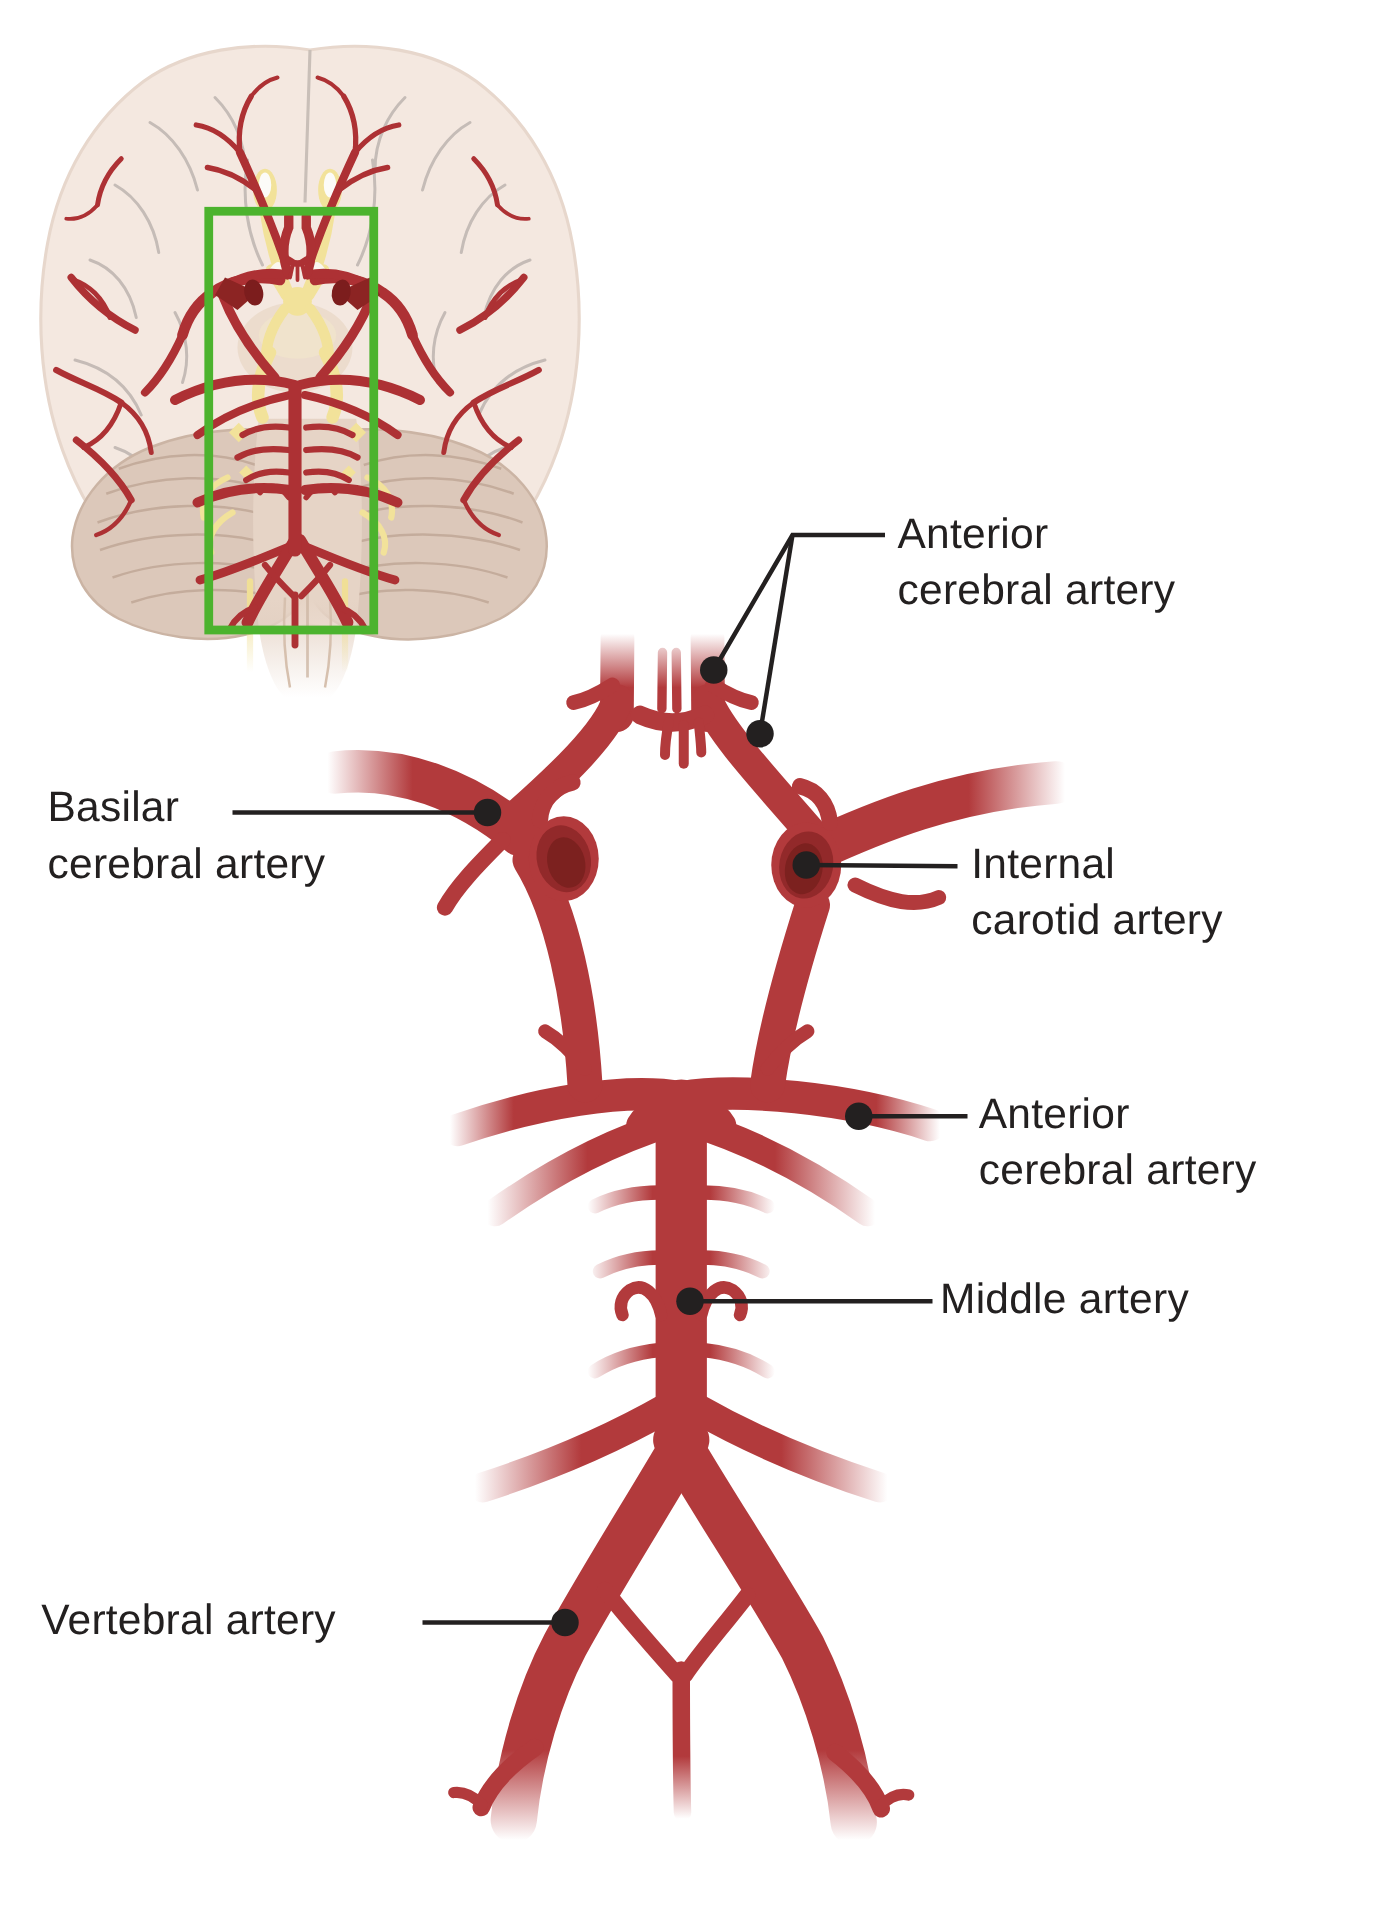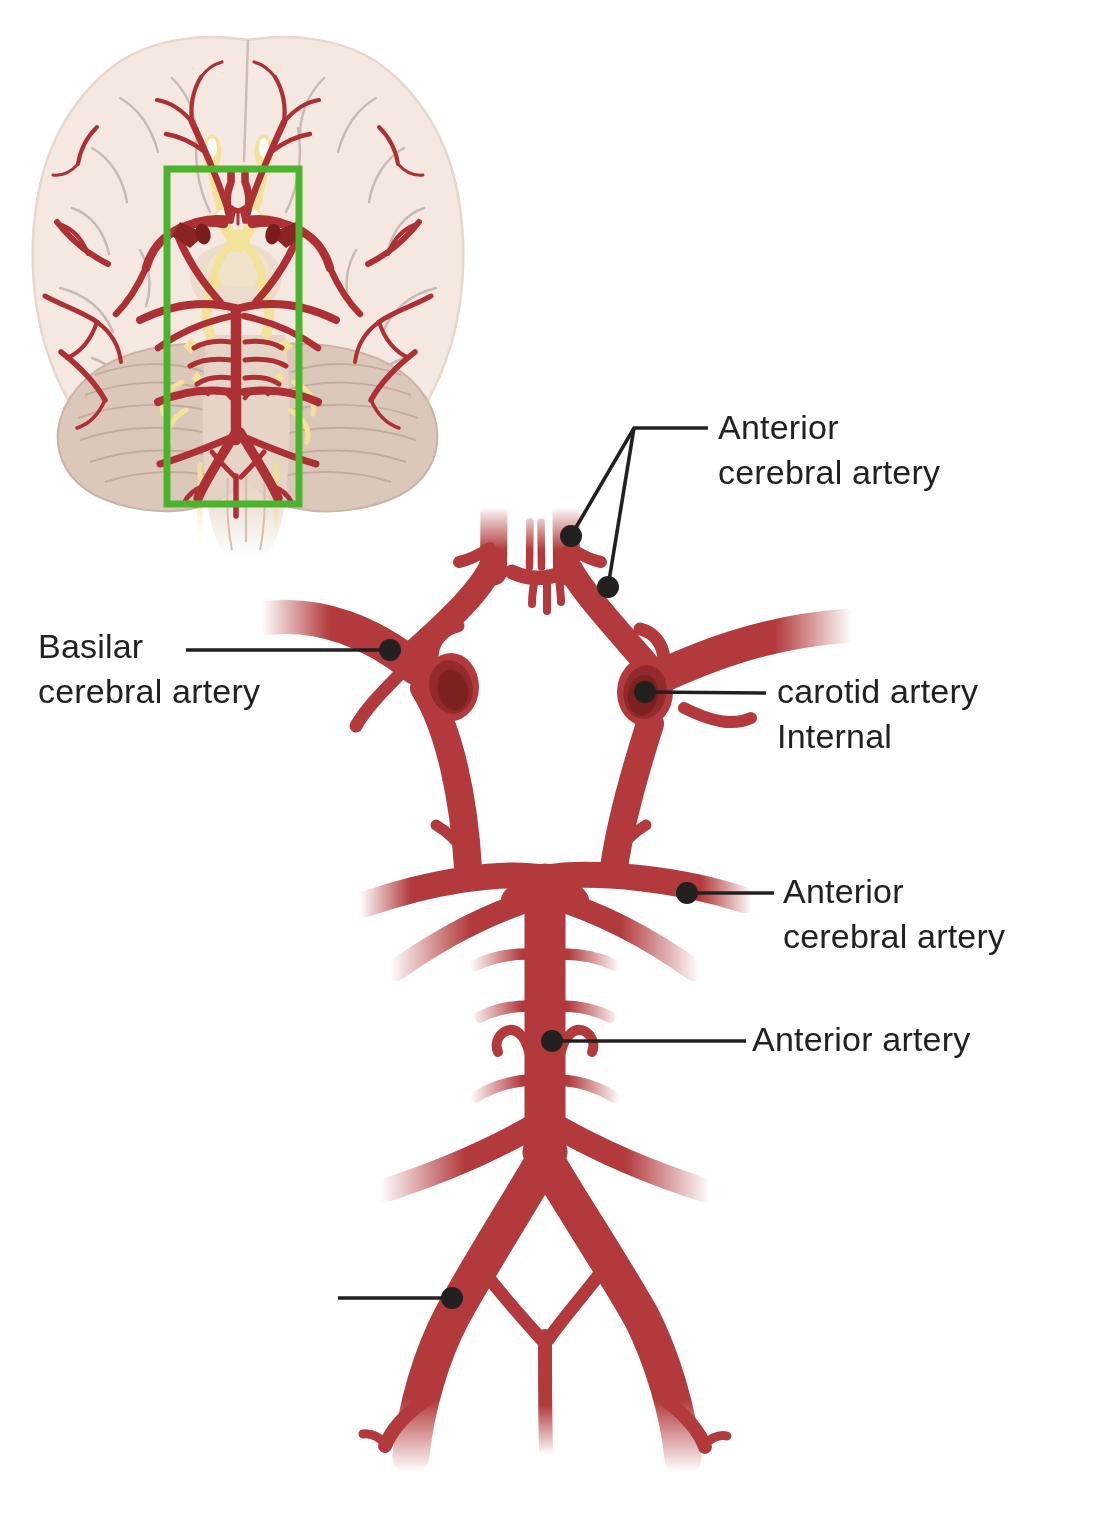--- a/index.html
+++ b/index.html
@@ -294,24 +294,27 @@
 
 <div class="lbl" id="lbl-anterior">
   <div>Anterior</div>
   <div>cerebral artery</div>
 </div>
 <div class="lbl" id="lbl-middle">
   <div>Basilar</div>
   <div>cerebral artery</div>
 </div>
 <div class="lbl" id="lbl-internal">
+  <div>Internal</div>
   <div>carotid artery</div>
-  <div>Internal</div>
 </div>
 <div class="lbl" id="lbl-posterior">
   <div>Anterior</div>
   <div>cerebral artery</div>
 </div>
 <div class="lbl" id="lbl-basilar">
-  <div>Anterior artery</div>
+  <div>Middle artery</div>
+</div>
+<div class="lbl" id="lbl-vertebral">
+  <div>Vertebral artery</div>
 </div>
 
 </div>
 
 </body></html>

